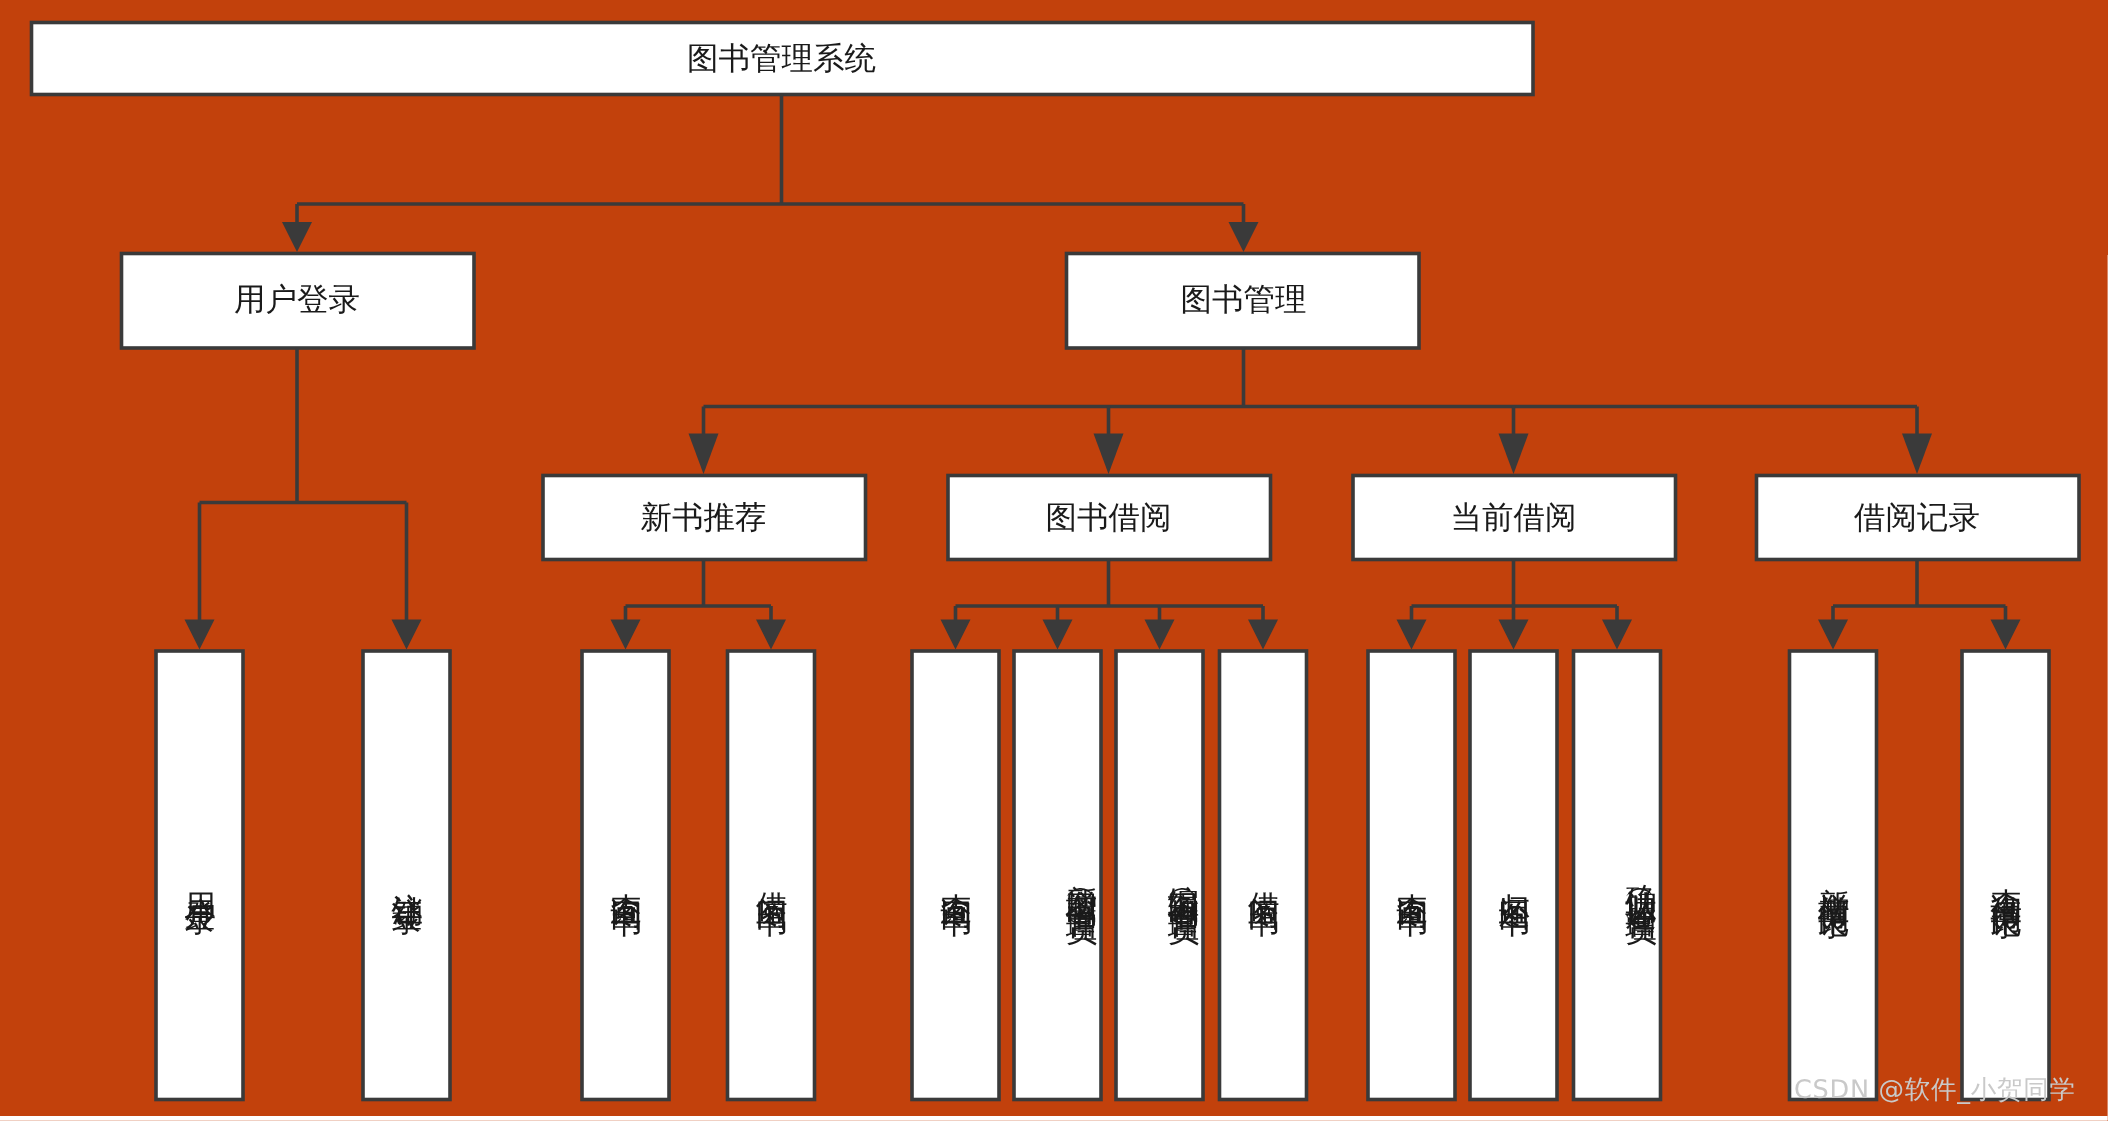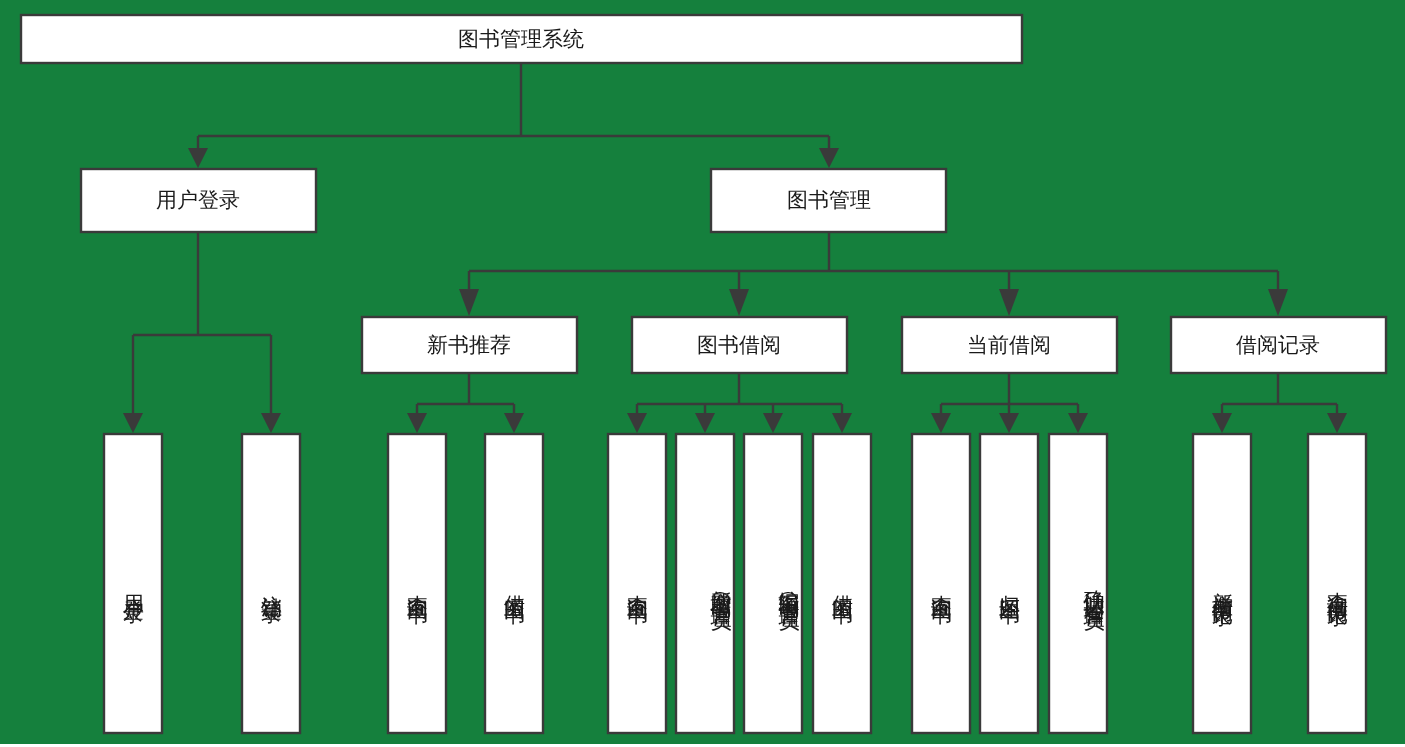--- a/index.html
+++ b/index.html
@@ -10,21 +10,21 @@
   body {
     width: 1405px;
     height: 747px;
     font-family: "DejaVu Sans", "Liberation Sans", sans-serif;
     overflow: hidden;
   }
   #diagram-root {
     position: relative;
     width: 1405px;
     height: 744px;
-    background: #15803d;
+    background: #c2410c;
     text-decoration: underline;
   }
   svg.diagram {
     position: absolute;
     top: 0;
     left: 0;
     width: 1405px;
     height: 747px;
   }
   .node-box {
@@ -191,14 +191,15 @@
   <div class="vlabel" style="left:744px; top:440px; width:58px; height:293px; display:flex; align-items:flex-start; justify-content:center;">编辑图书（管理员）</div>
   <div class="vlabel" style="left:813px; top:434px; width:58px; height:299px; display:flex; align-items:center; justify-content:center;">借阅图书</div>
 
   <div class="vlabel" style="left:912px; top:434px; width:58px; height:299px; display:flex; align-items:center; justify-content:center;">查询图书</div>
   <div class="vlabel" style="left:980px; top:434px; width:58px; height:299px; display:flex; align-items:center; justify-content:center;">归还图书</div>
   <div class="vlabel" style="left:1049px; top:440px; width:58px; height:293px; display:flex; align-items:flex-start; justify-content:center;">确认归还（管理员）</div>
 
   <div class="vlabel" style="left:1193px; top:434px; width:58px; height:299px; display:flex; align-items:center; justify-content:center;">新增借阅记录</div>
   <div class="vlabel" style="left:1308px; top:434px; width:58px; height:299px; display:flex; align-items:center; justify-content:center;">查询借阅记录</div>
 
+  <div class="watermark" style="left:1196px; top:715px;">CSDN @软件_小贺同学</div>
 
 </div>
 
 </body></html>

